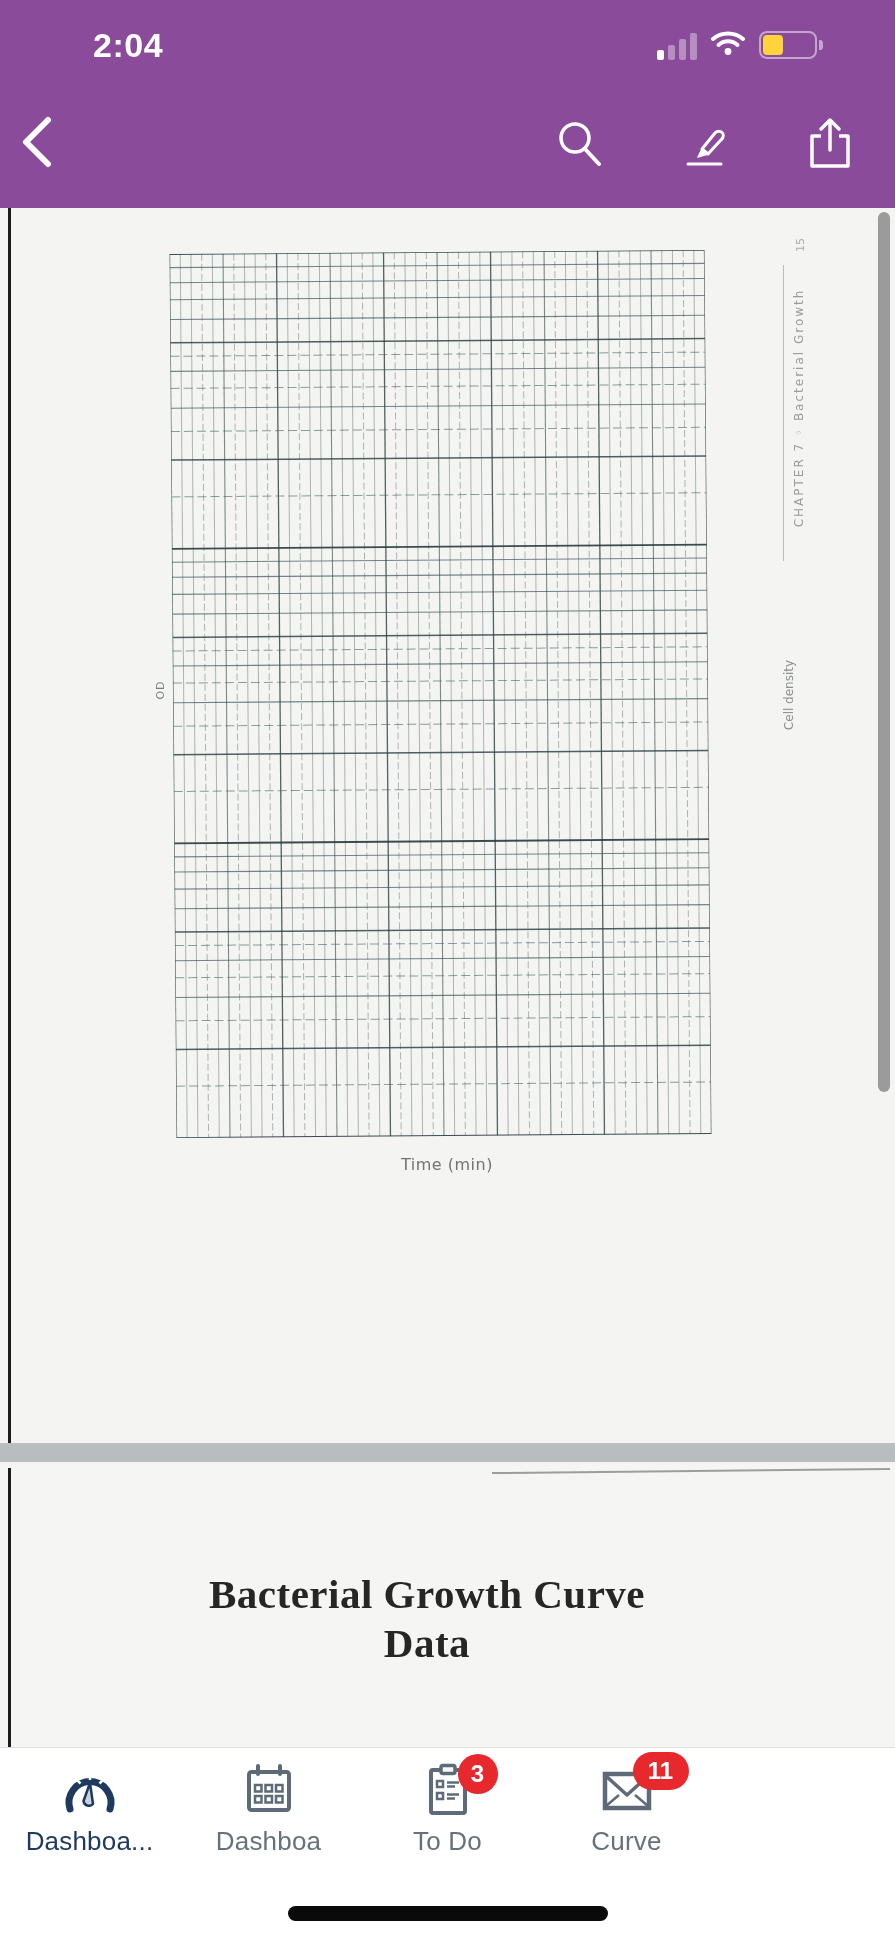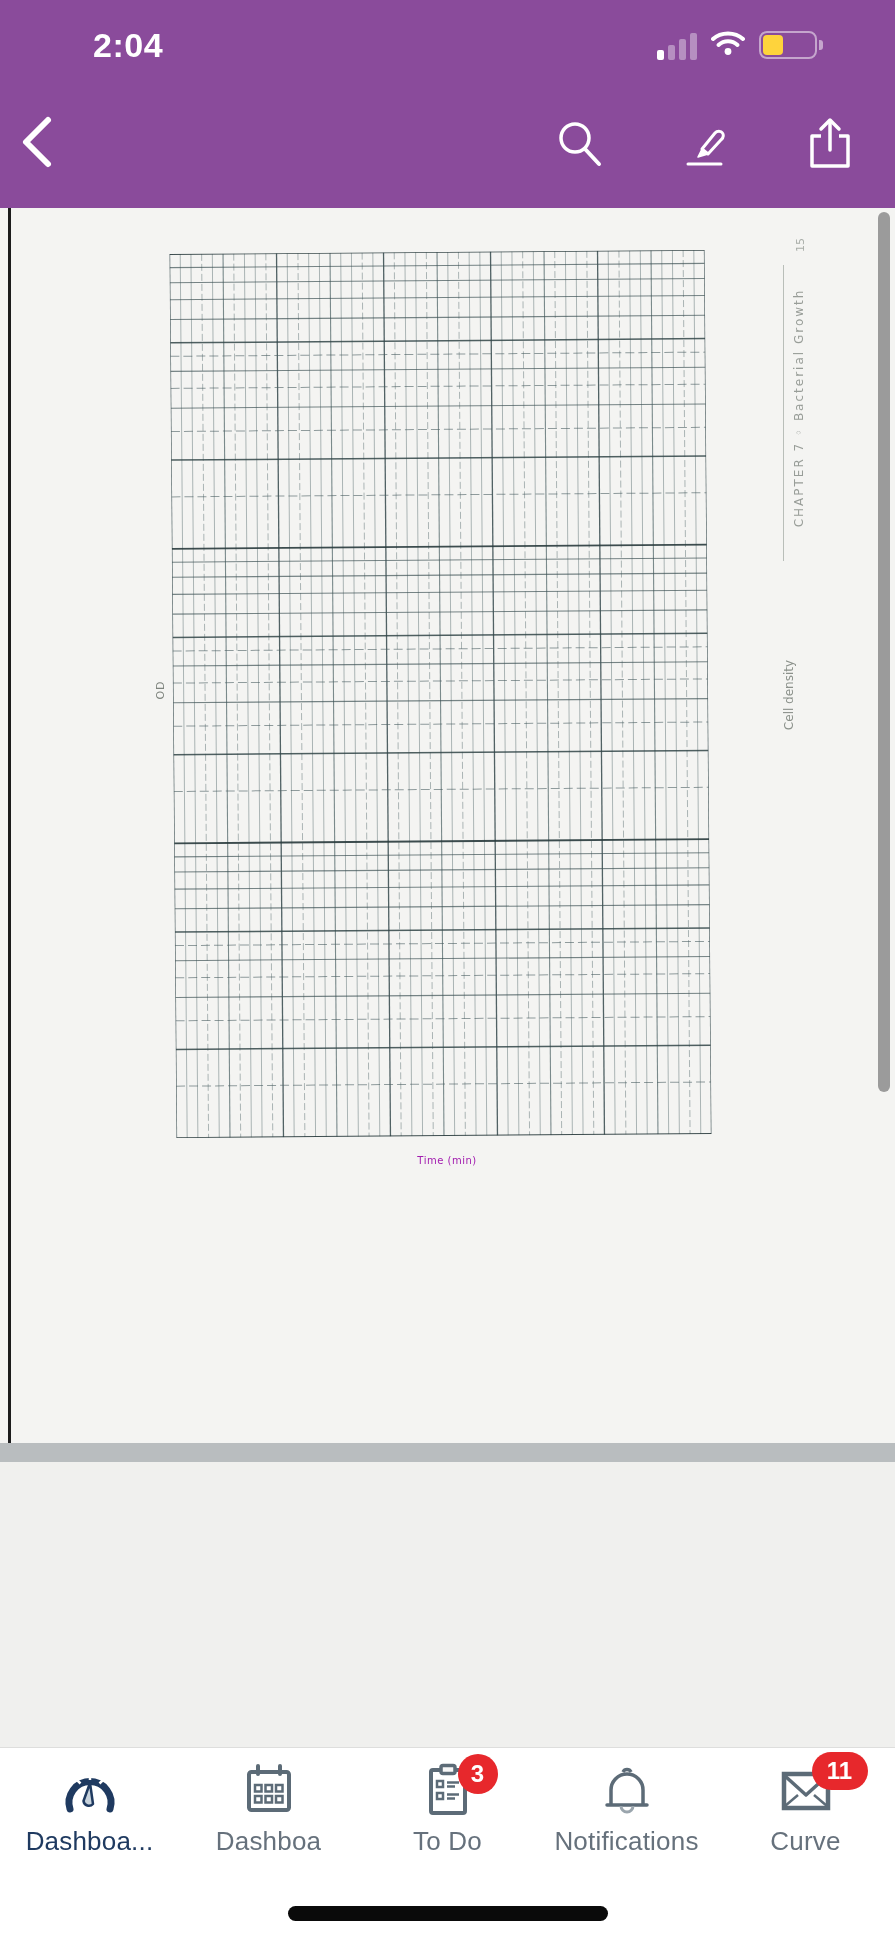--- a/index.html
+++ b/index.html
@@ -35,21 +35,21 @@
   .page-edge { position:absolute; left:8px; top:0; width:2.5px; background:#1c1c1c; }
   .page1 .page-edge { height:1235px; }
 
   .grid-wrap { position:absolute; left:173px; top:44px; width:535px; height:884px; transform:rotate(-0.45deg); }
   .grid-wrap svg { display:block; }
 
   .scan-label { position:absolute; color:#8f958f; font-family:"DejaVu Sans", sans-serif; white-space:nowrap; }
   .rot { transform:translate(-50%,-50%) rotate(-90deg); }
   .od-label        { left:160px; top:482px; font-size:11px; letter-spacing:1px; color:#7d837d; }
   .celldens-label  { left:789px; top:487px; font-size:12px; color:#8b918b; }
-  .time-label      { position:absolute; left:447px; top:947px; transform:translateX(-50%); font-size:10px; color:#a21caf; letter-spacing:0.5px; }
+  .time-label      { position:absolute; left:447px; top:947px; transform:translateX(-50%); font-size:16px; color:#737373; letter-spacing:0.5px; }
   .chapter-rule    { position:absolute; left:783px; top:57px; width:1px; height:296px; background:#b9beb9; }
   .chapter-label   { left:799px; top:200px; font-size:12px; letter-spacing:2px; color:#989d98; }
   .pagenum-label   { left:800px; top:37px; font-size:11px; color:#a8ada8; }
 
   .page-separator { position:absolute; top:1235px; left:0; width:895px; height:19px; background:#b9bdbf; }
 
   .page2 { position:absolute; top:1254px; left:0; width:895px; height:285px; background:#f5f5f3; }
   .page2 .page-edge { top:6px; height:279px; }
   .page2-topline { position:absolute; top:8px; left:492px; width:398px; height:2px; background:#9b9e9b; transform:rotate(-0.6deg); }
   .doc-title { position:absolute; top:108px; left:0; width:854px; text-align:center;
@@ -247,20 +247,30 @@
       <div class="scan-label rot celldens-label">Cell density</div>
       <div class="time-label scan-label" style="transform:translateX(-50%);">Time (min)</div>
 
       <div class="chapter-rule"></div>
       <div class="scan-label rot chapter-label">CHAPTER 7  ◦  Bacterial Growth</div>
       <div class="scan-label rot pagenum-label">15</div>
     </div>
 
     <div class="page-separator"></div>
 
+    <div class="page2">
+      <div class="page-edge"></div>
+      <div class="page2-topline"></div>
+      <div class="doc-title">
+        <div>Bacterial Growth Curve</div>
+        <div>Data</div>
+      </div>
+      <div class="col-header col-h1"><span>Growth at 37</span><sup>0</sup><span> C</span></div>
+      <div class="col-header col-h2"><span>Growth at 25</span><sup>0</sup><span> C</span></div>
+    </div>
 
     <div class="scrollbar"></div>
   </div>
 
   <div class="tab-bar">
     <div class="tabs">
 
       <div class="tab active">
         <div class="ticon">
           <svg width="56" height="50" viewBox="0 0 56 50">
@@ -303,31 +313,20 @@
             <line x1="24" y1="23.5" x2="32" y2="23.5" stroke="#5c6b77" stroke-width="2.5"></line>
             <rect x="14" y="30" width="6" height="6" fill="none" stroke="#5c6b77" stroke-width="2.5"></rect>
             <line x1="24" y1="31.5" x2="36" y2="31.5" stroke="#5c6b77" stroke-width="2.5"></line>
             <line x1="24" y1="35.5" x2="32" y2="35.5" stroke="#5c6b77" stroke-width="2.5"></line>
           </svg>
           <div class="badge badge-circle">3</div>
         </div>
         <div class="tlabel">To Do</div>
       </div>
 
-      <div class="tab">
-        <div class="ticon">
-          <svg width="52" height="54" viewBox="0 0 52 54">
-            <path d="M10 42 V27 a16 16 0 0 1 32 0 V42" fill="none" stroke="#5c6b77" stroke-width="3.5"></path>
-            <path d="M22 9 a4.5 4.5 0 0 1 8 0" fill="none" stroke="#5c6b77" stroke-width="3.5"></path>
-            <line x1="6" y1="42" x2="46" y2="42" stroke="#5c6b77" stroke-width="3.5" stroke-linecap="round"></line>
-            <path d="M20 43 a6 6 0 0 0 12 0" fill="none" stroke="#9aa5ad" stroke-width="3"></path>
-          </svg>
-        </div>
-        <div class="tlabel">Notifications</div>
-      </div>
 
       <div class="tab">
         <div class="ticon">
           <svg width="54" height="48" viewBox="0 0 54 48">
             <rect x="5" y="8" width="44" height="34" fill="none" stroke="#5c6b77" stroke-width="4.5"></rect>
             <polyline points="6,10 27,29 48,10" fill="none" stroke="#5c6b77" stroke-width="3.5" stroke-linejoin="round"></polyline>
             <line x1="6" y1="40" x2="19" y2="29" stroke="#5c6b77" stroke-width="2.5"></line>
             <line x1="48" y1="40" x2="35" y2="29" stroke="#5c6b77" stroke-width="2.5"></line>
           </svg>
           <div class="badge badge-pill">11</div>

